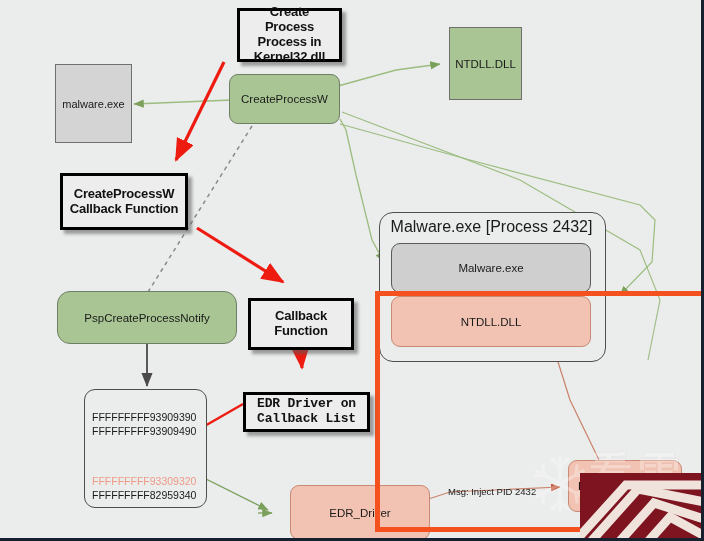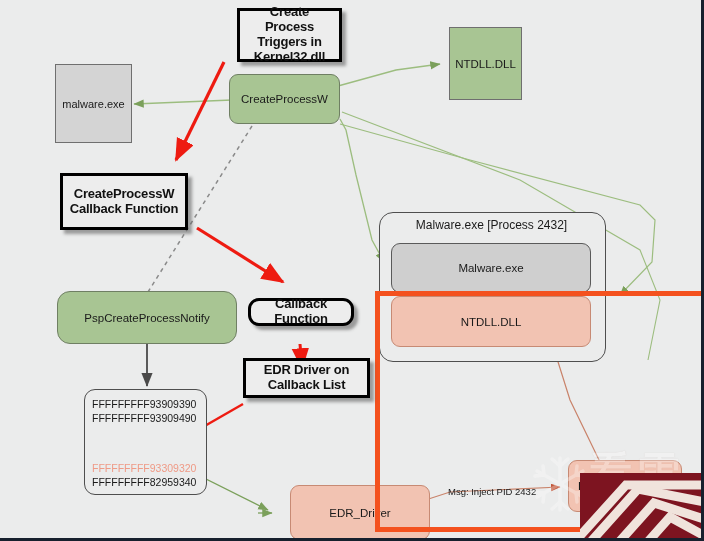--- a/index.html
+++ b/index.html
@@ -44,30 +44,30 @@
     display:flex;align-items:center;justify-content:center;text-align:center;
     padding:2px 4px;
     z-index:25;
     letter-spacing:-0.2px;
   }
 
   
   .addr-box{
     position:absolute;box-sizing:border-box;
     background:#ebecec;border:1.2px solid #4e4e4e;border-radius:11px;
-    padding:8px 7px 4px 7px;
+    padding:21px 7px 4px 7px;
     font-family:"Liberation Sans", sans-serif;
     font-size:10.5px;line-height:1.30;
     color:#1a1a1a;
     z-index:12;
   }
   .addr-box .hot{color:#ef9a86;margin-top:37px;}
 
   
-  .proc-title{position:absolute;font-size:12px;color:#1a1a1a;}
+  .proc-title{position:absolute;font-size:16px;color:#1a1a1a;}
 
   
   .hl-rect{position:absolute;border:5px solid #f4511e;background:transparent;z-index:20;pointer-events:none;}
 
   .edge-label{position:absolute;font-size:9.5px;color:#1a1a1a;z-index:22;white-space:nowrap;}
 
   
   .wm{position:absolute;z-index:30;pointer-events:none;opacity:.30;}
   .wm-text{font-size:44px;font-weight:bold;color:#ffffff;text-shadow:0 0 1px rgba(120,90,80,.7);font-family:"DejaVu Sans",sans-serif;letter-spacing:4px;}
   .corner-stripes{position:absolute;right:0;bottom:0;width:124px;height:82px;z-index:35;overflow:hidden;}
@@ -163,40 +163,40 @@
     <span>EDR_Process.exe</span>
   </div>
 
   <div class="edge-label" style="left:448px;top:486px;">Msg: Inject PID 2432</div>
 
   <div class="hl-rect" style="left:375px;top:291px;width:327px;height:231px;"></div>
 
   <div class="callout" style="left:237px;top:8px;width:105px;height:54px;">
     <div>
       <div>Create Process</div>
-      <div>Triggers in</div>
+      <div>Process in</div>
       <div>Kernel32.dll</div>
     </div>
   </div>
 
   <div class="callout" style="left:60px;top:173px;width:128px;height:57px;">
     <div>
       <div>CreateProcessW</div>
       <div>Callback Function</div>
     </div>
   </div>
 
-  <div class="callout" style="left:248px;top:298px;width:106px;height:28px;border-radius:11px;">
+  <div class="callout" style="left:248px;top:298px;width:106px;height:52px;">
     <div>
       <div>Callback</div>
       <div>Function</div>
     </div>
   </div>
 
-  <div class="callout" style="left:243px;top:358px;width:127px;height:40px;">
+  <div class="callout" style="left:243px;top:392px;width:127px;height:40px;font-family:Liberation Mono, monospace;">
     <div>
       <div>EDR Driver on</div>
       <div>Callback List</div>
     </div>
   </div>
 
   <div class="wm" style="left:528px;top:452px;">
     <svg width="64" height="64" viewBox="0 0 64 64">
       <g stroke="#ffffff" stroke-width="3.4" stroke-linecap="round" fill="none">
         <line x1="32" y1="6" x2="32" y2="58"></line>

